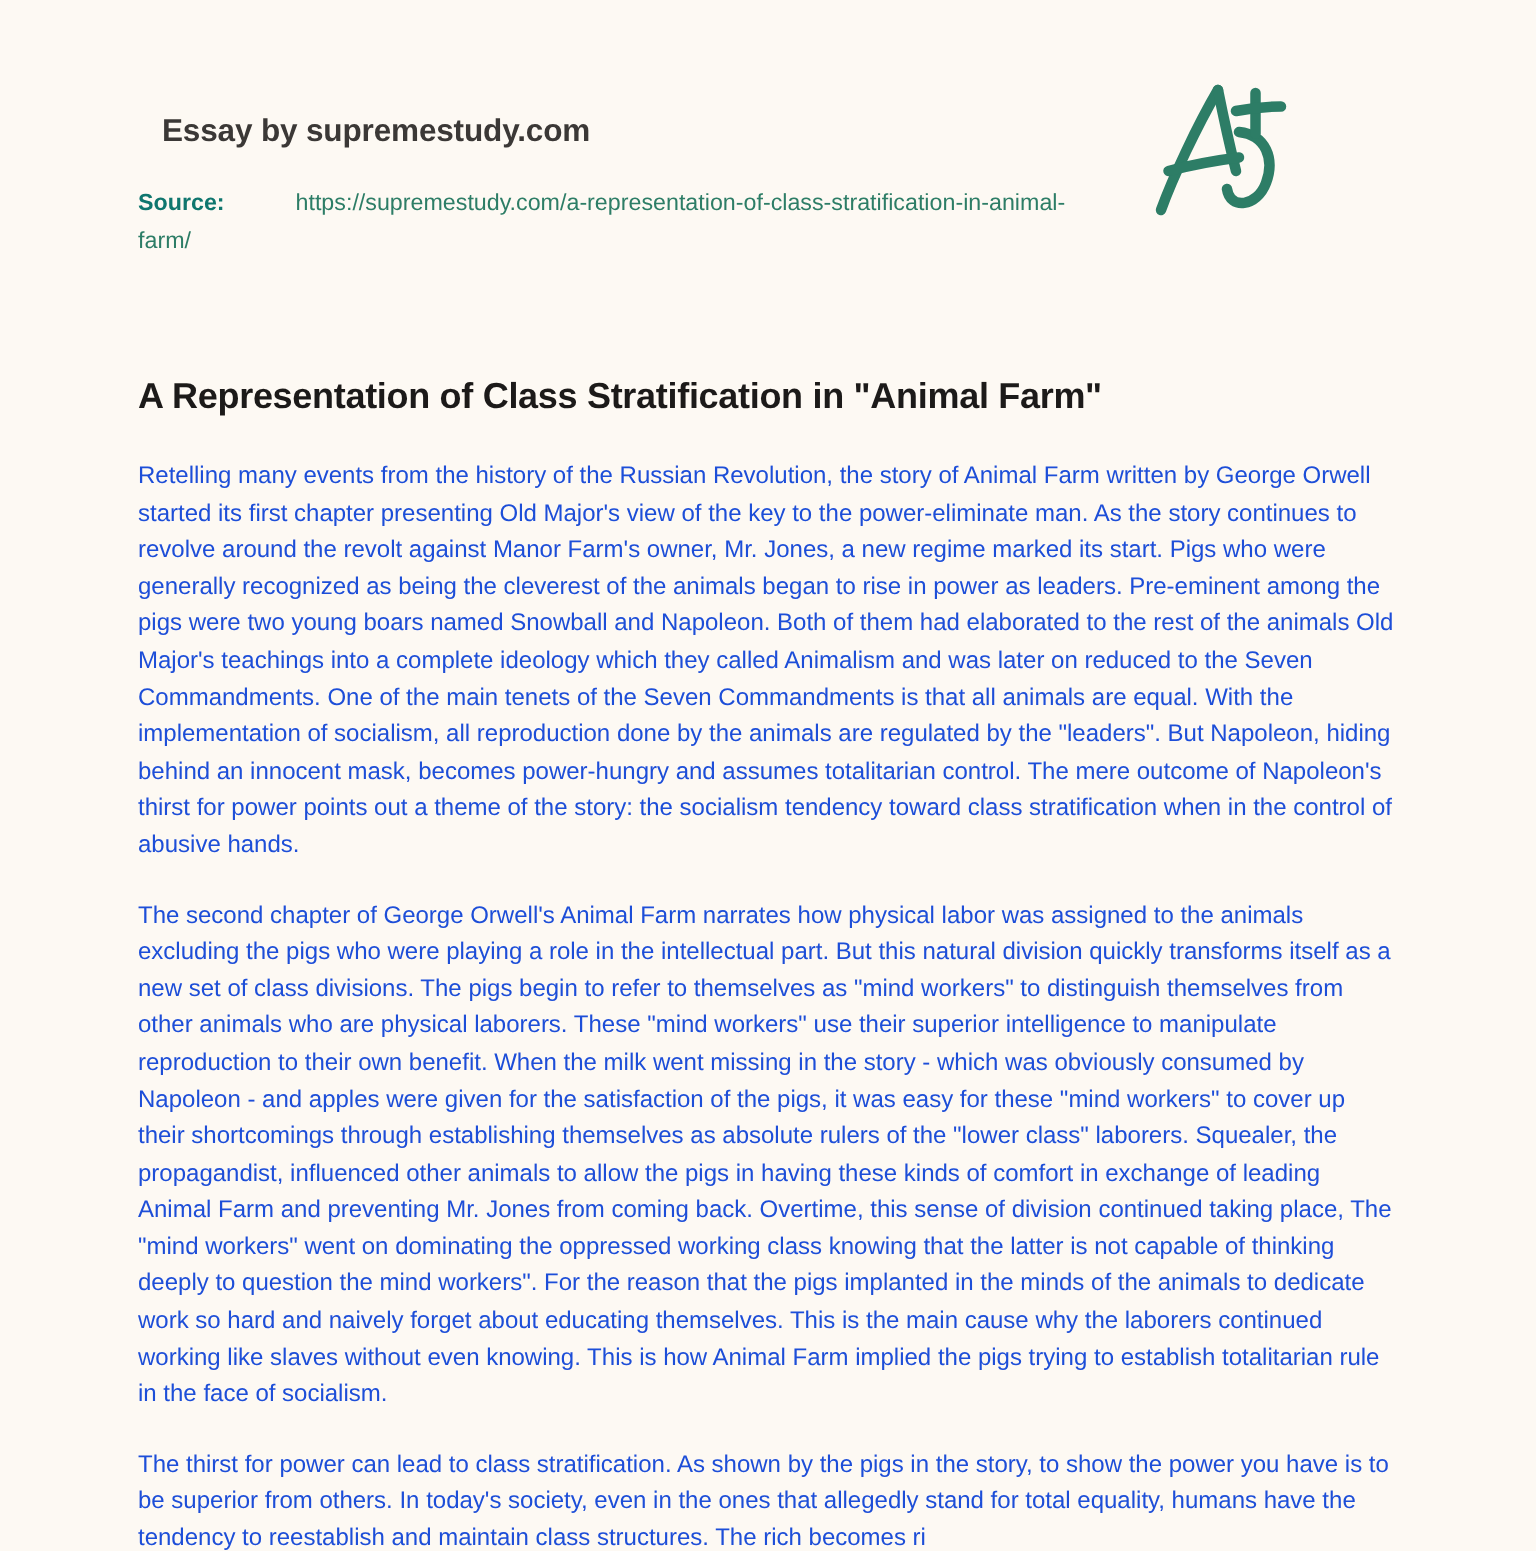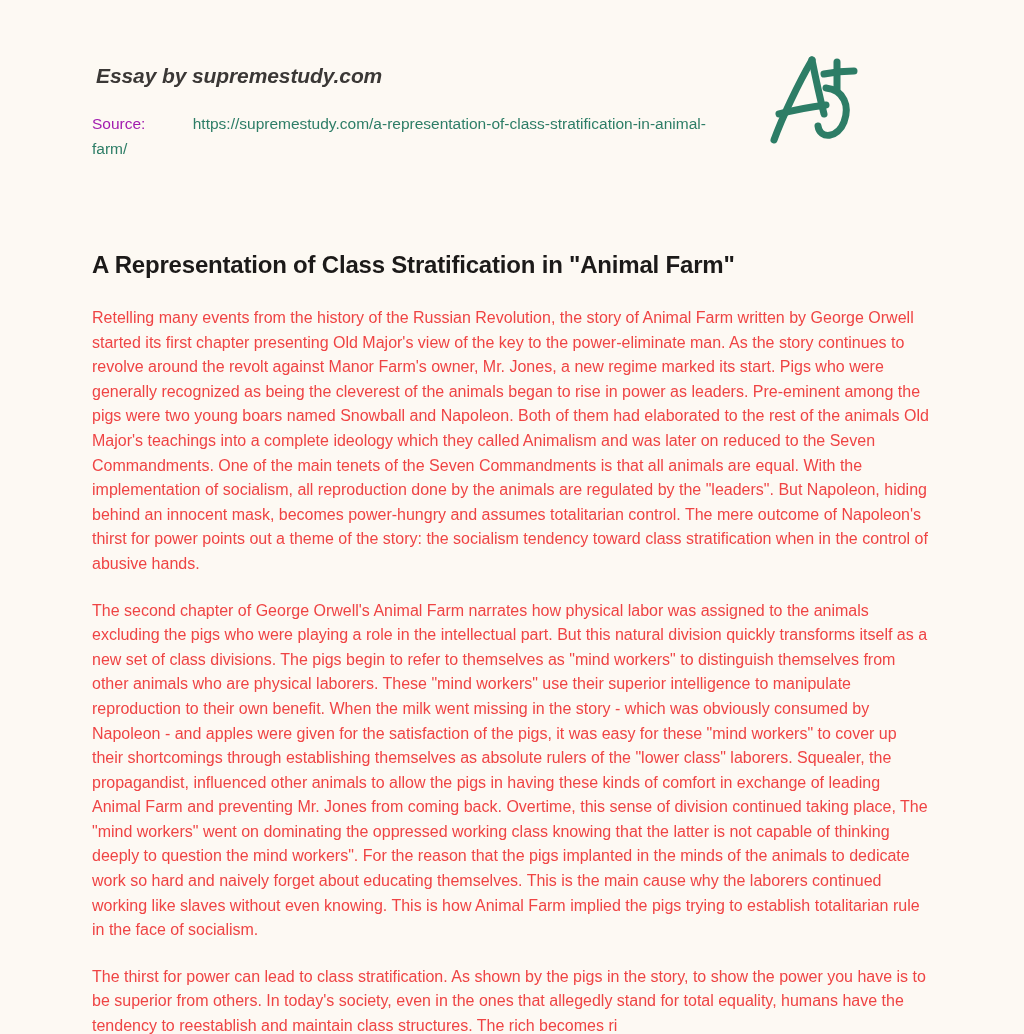--- a/index.html
+++ b/index.html
@@ -29,36 +29,36 @@
     position: relative;
     padding-top: 58px;
     min-height: 122px;
   }
 
   .byline {
     font-size: 21px;
     font-weight: bold;
     color: #3b3836;
     letter-spacing: -0.1px;
-    margin: 4px;
+    margin: 16px;
     line-height: 28px;
-    font-style: italic;
   }
 
   .source-line {
     margin: 21px 0 0 0;
     font-size: 15.5px;
     line-height: 25px;
     color: #6f6b68;
     max-width: 648px;
     word-break: break-word;
   }
 
   .source-label {
-    color: #a21caf;
+    color: #0f766e;
+    font-weight: bold;
   }
 
   .source-url {
     color: #2d7d66;
     text-decoration: none;
     margin-left: 43px;
   }
 
   .brand-logo {
     position: absolute;
@@ -87,21 +87,21 @@
   
   .essay-body {
     padding-top: 24px;
     max-width: 840px;
   }
 
   .essay-body p {
     margin: 0 0 22px 0;
     font-size: 16px;
     line-height: 24.6px;
-    color: #ef4444;
+    color: #1d4ed8;
     text-align: left;
   }
 
   .essay-body p:last-child {
     margin-bottom: 0;
   }
 </style>
 </head>
 <body>
 

